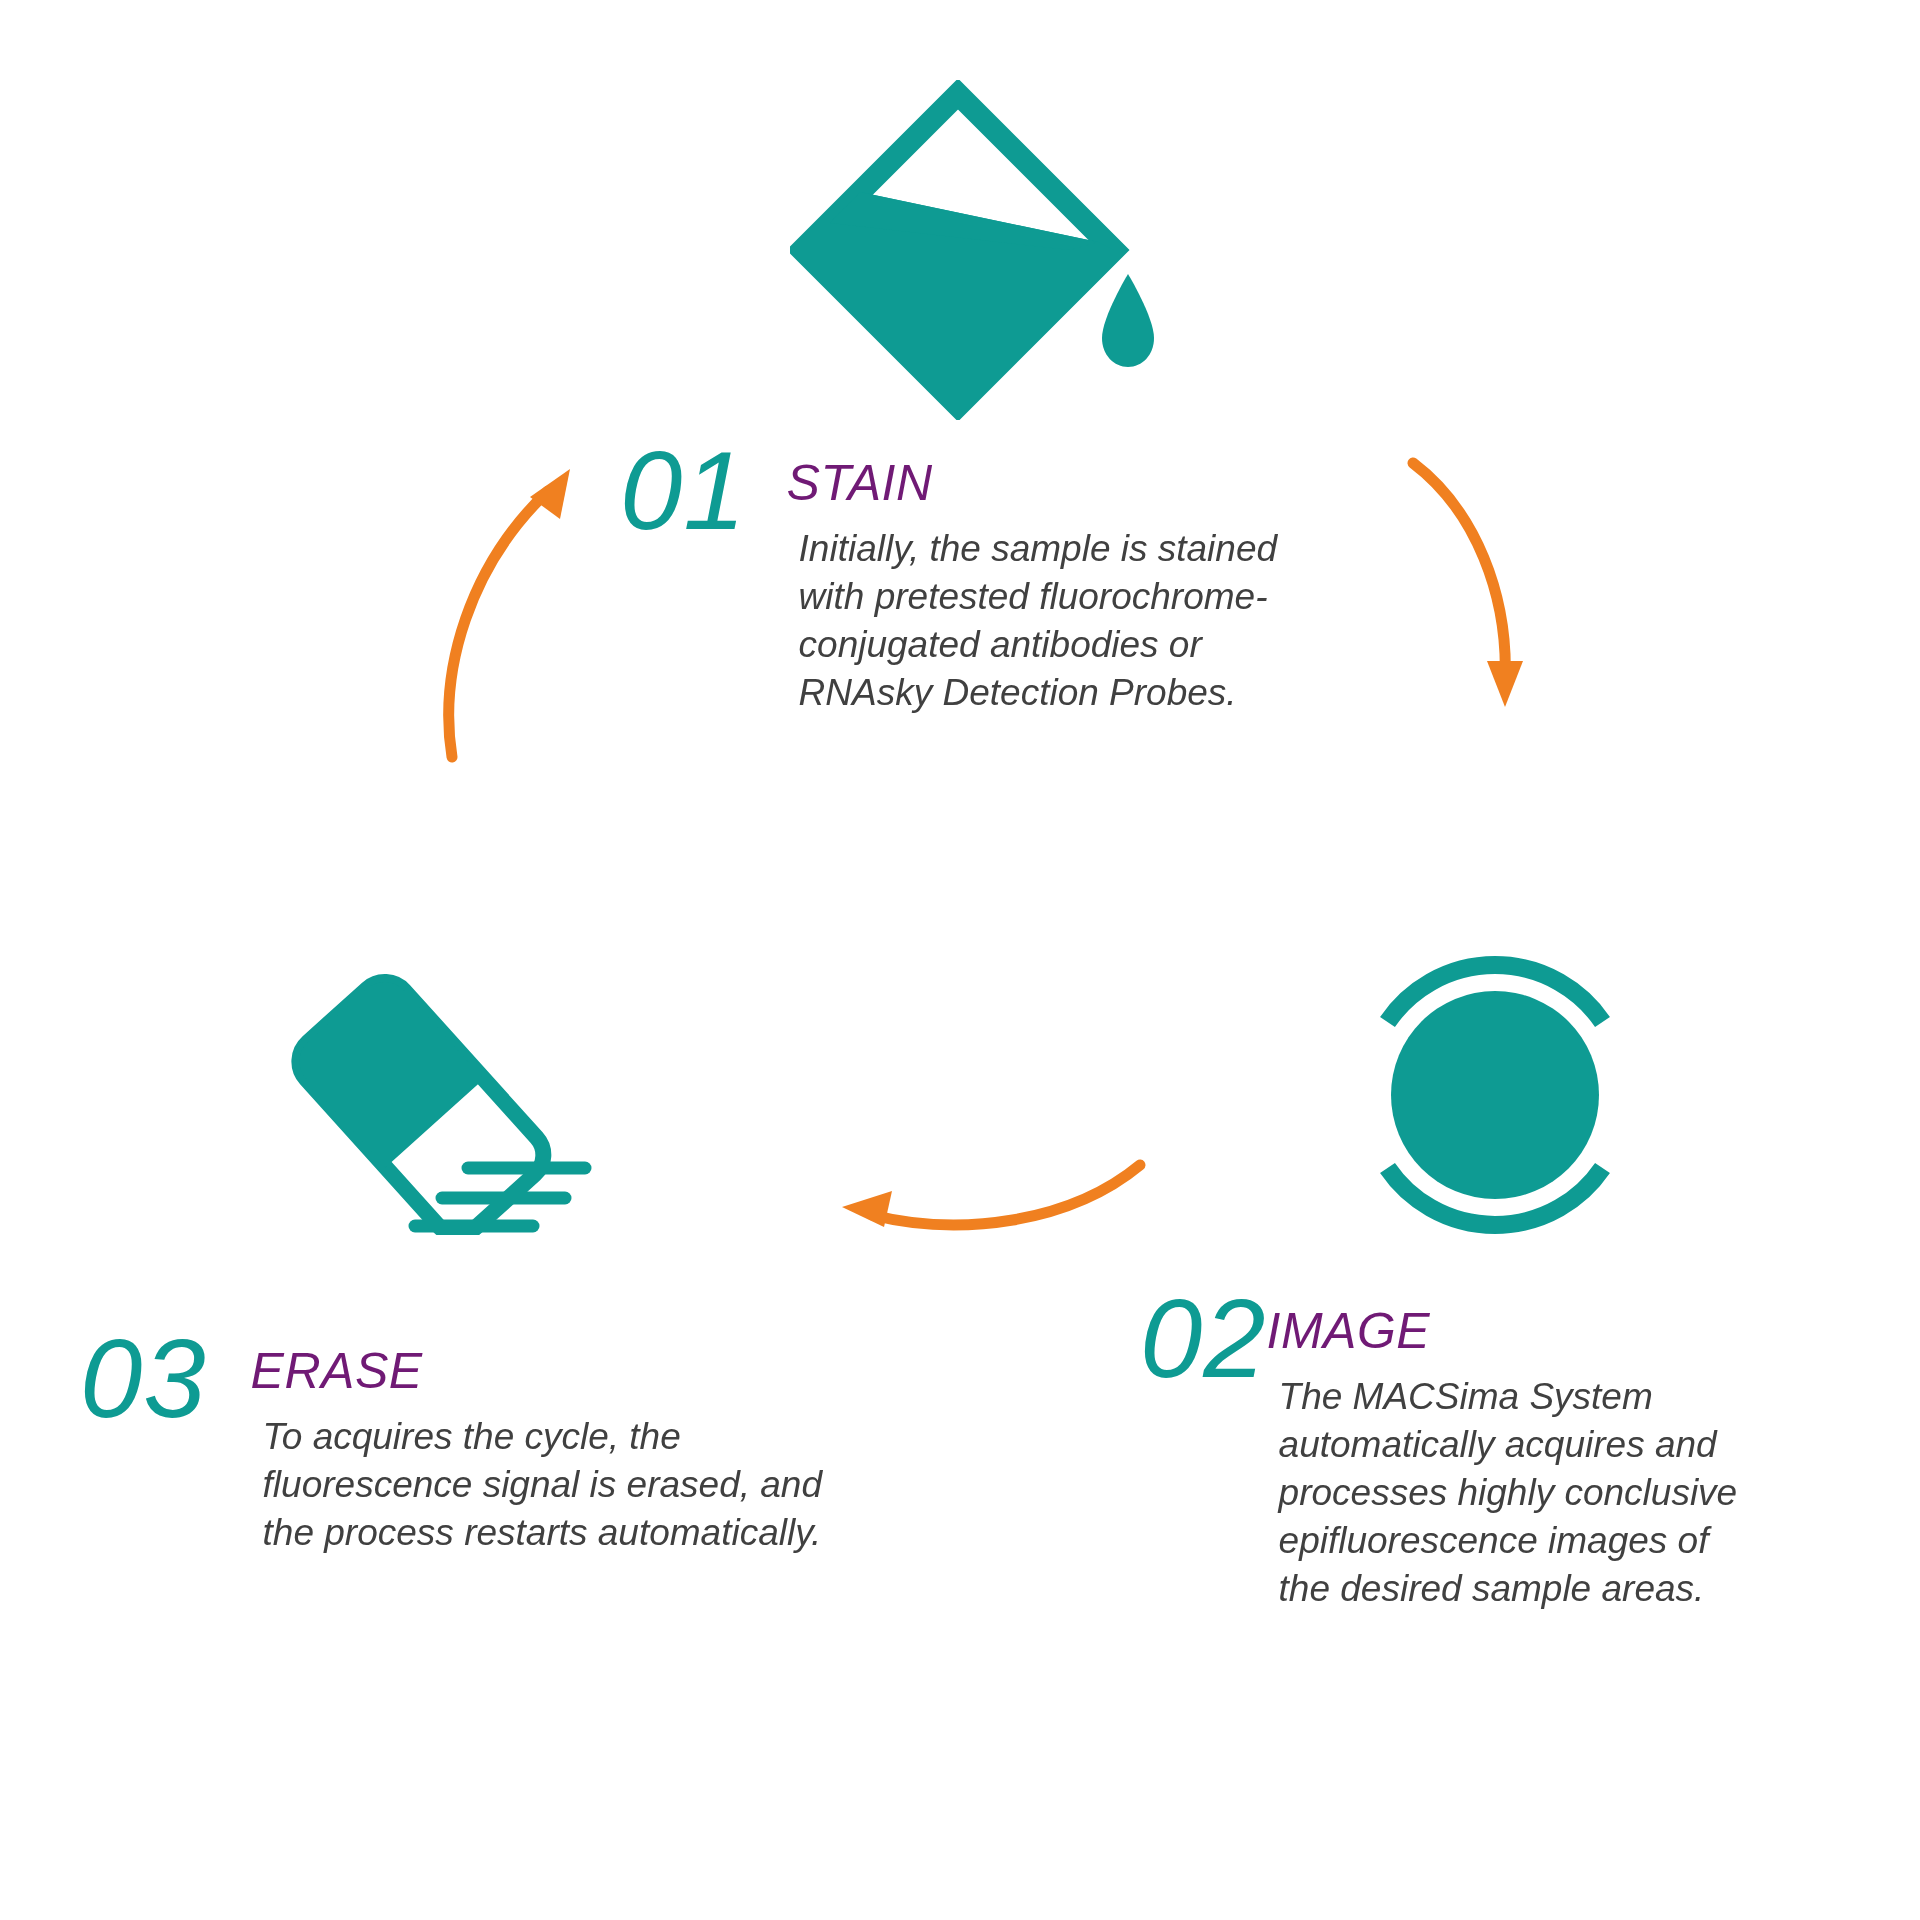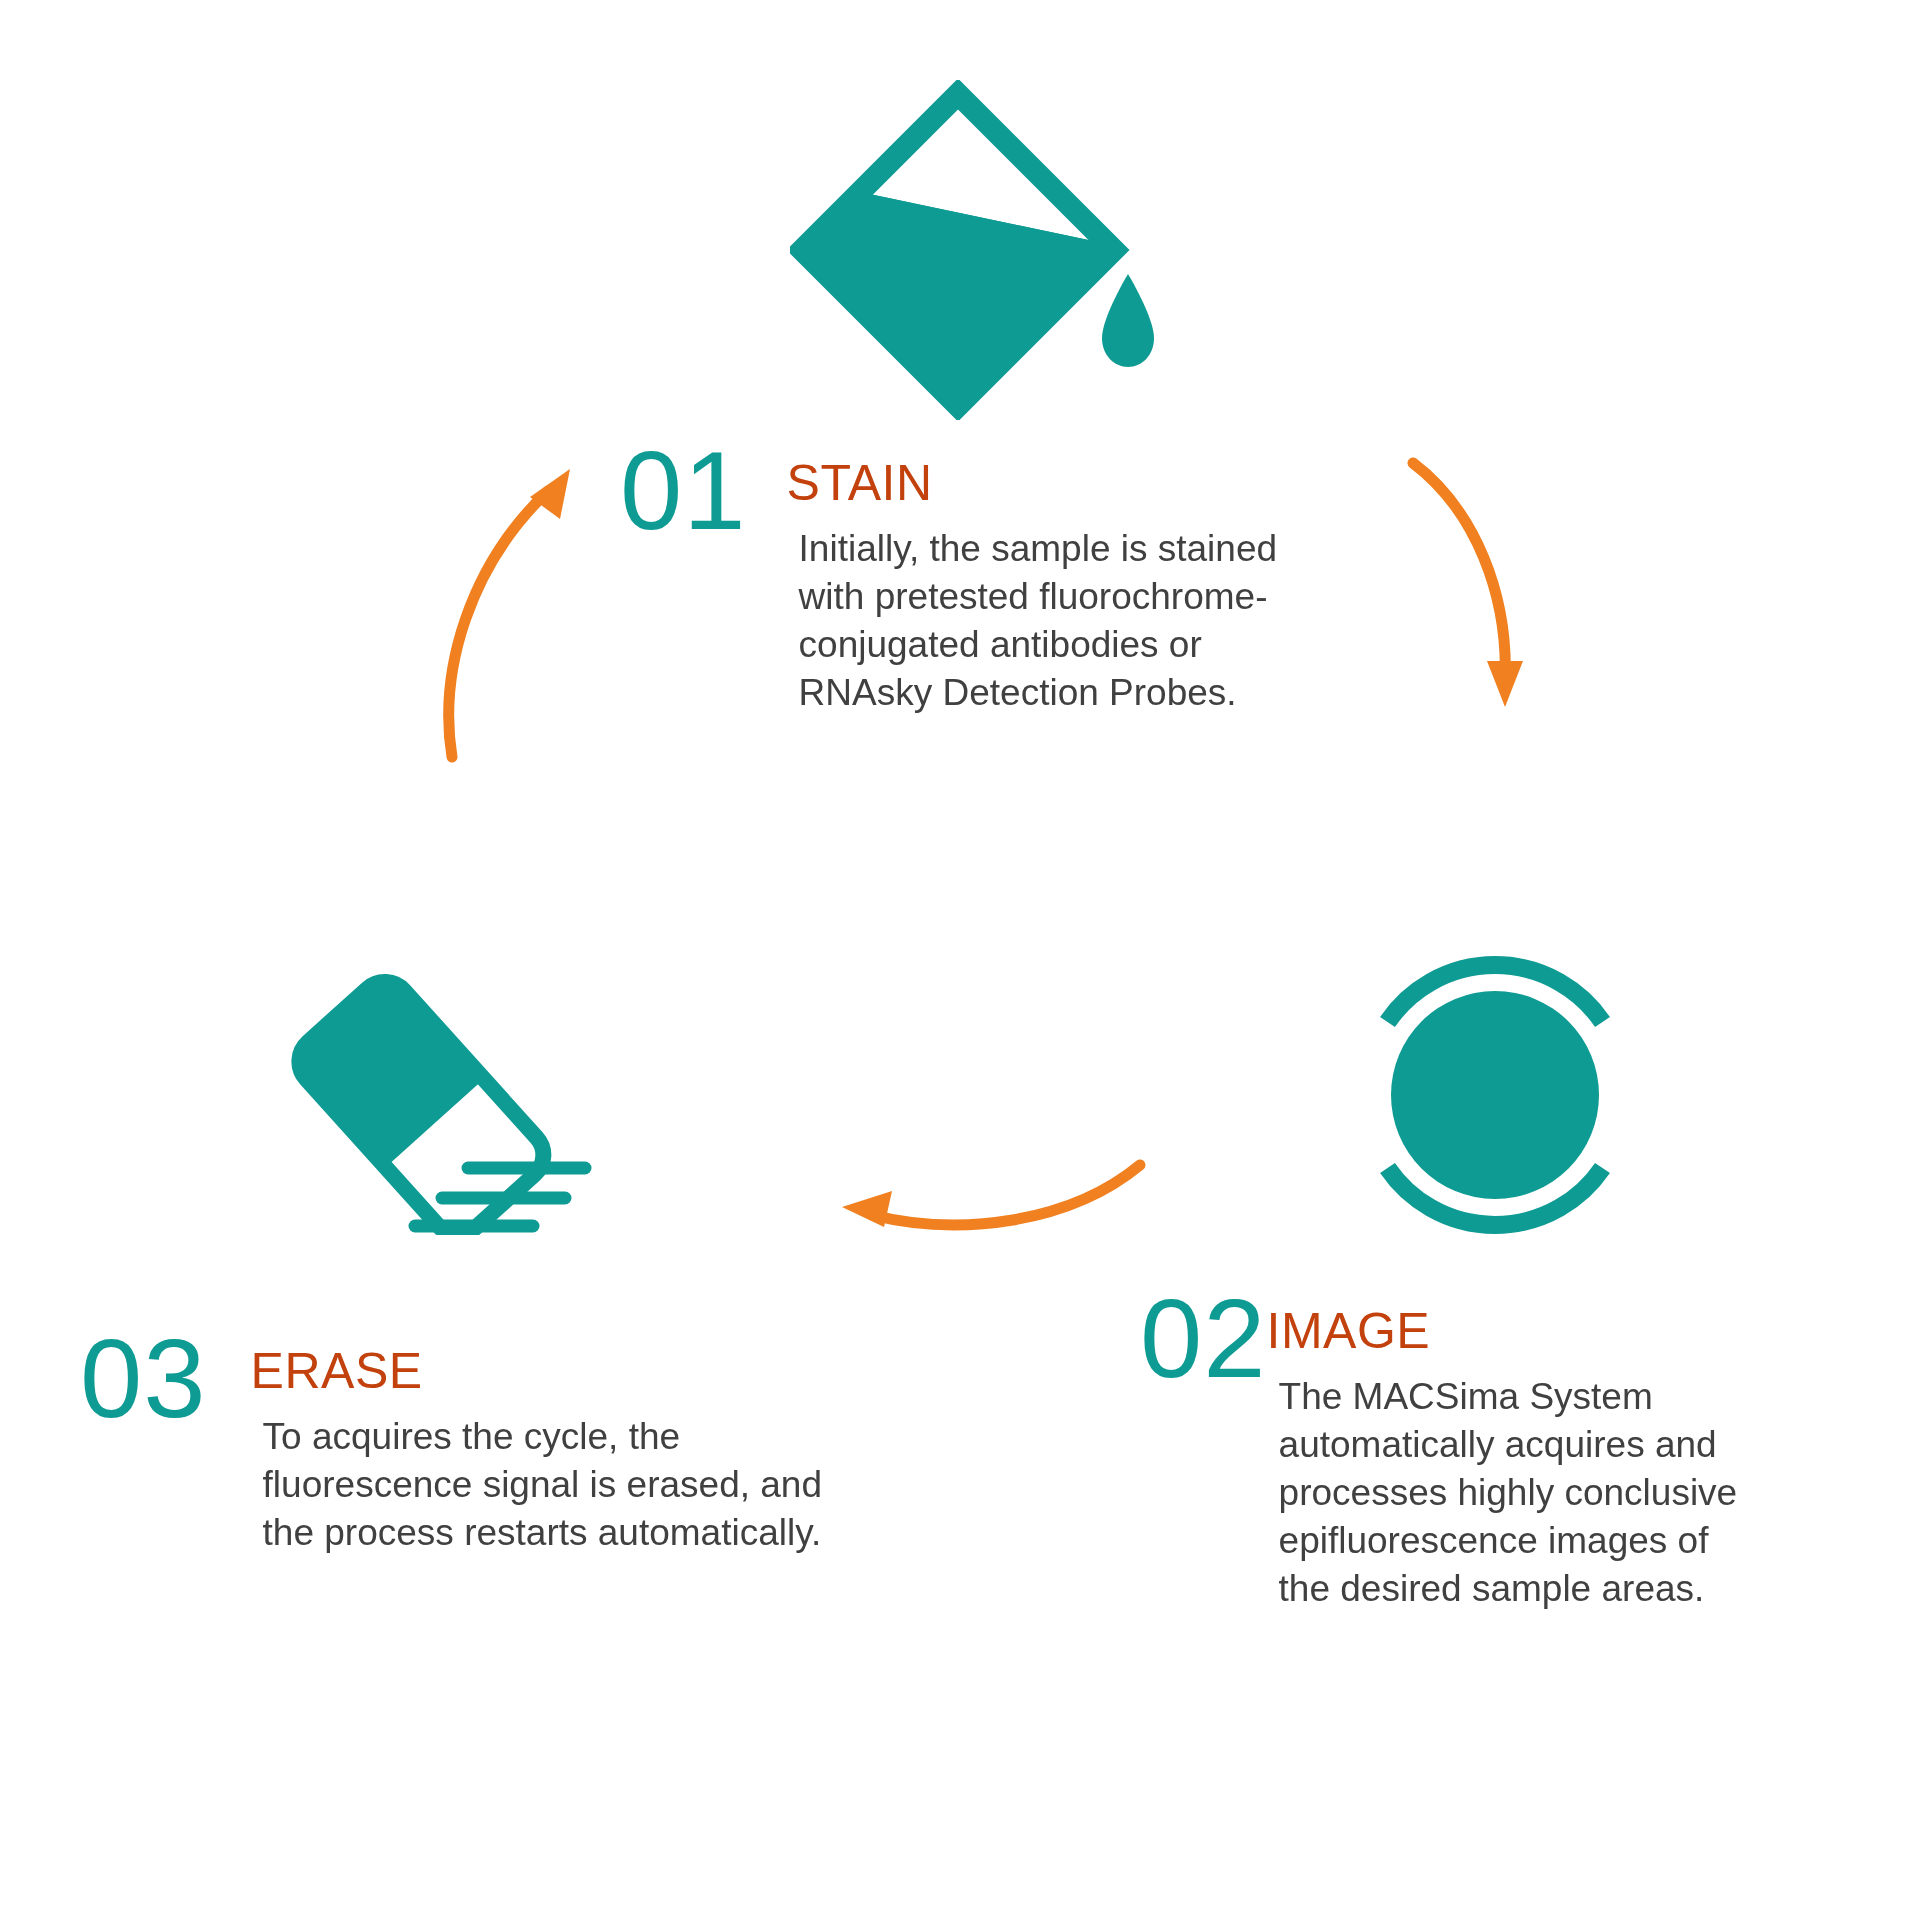--- a/index.html
+++ b/index.html
@@ -28,21 +28,21 @@
   #icon-image  { left: 1330px; top: 930px;  width: 330px; height: 330px; }
   #icon-erase  { left: 285px;  top: 885px;  width: 350px; height: 350px; }
 
   
   .arrow-wrap { position: absolute; }
   #arrow-1 { left: 1405px; top: 455px;  width: 150px; height: 310px; }
   #arrow-2 { left: 820px;  top: 1135px; width: 330px; height: 130px; }
   #arrow-3 { left: 430px;  top: 455px;  width: 150px; height: 310px; }
 
   
-  .step { position: absolute; display: flex; align-items: flex-start; }
+  .step { position: absolute; display: flex; align-items: flex-start; font-style: italic; }
   #step-01 { left: 620px;  top: 452px;  width: 690px; }
   #step-02 { left: 1140px; top: 1300px; width: 500px; }
   #step-03 { left: 80px;   top: 1340px; width: 620px; }
 
   .step-number {
     color: #0E9B93;
     font-size: 112px;
     line-height: 0.95;
     font-weight: 300;
     letter-spacing: 1px;
@@ -50,21 +50,21 @@
     margin-top: -14px;
     font-family: "Liberation Sans", sans-serif;
   }
   #step-01 .step-number { margin-right: 40px; }
   #step-02 .step-number { }
   #step-03 .step-number { margin-right: 44px; }
 
   .step-body { flex: 1 1 auto; padding-top: 6px; }
 
   .step-title {
-    color: #c2410c;
+    color: #701a75;
     font-size: 50px;
     line-height: 1.02;
     font-weight: 400;
     letter-spacing: 0.5px;
     margin: 0 0 16px 0;
     font-family: "Liberation Sans", sans-serif;
   }
   .step-desc {
     color: #404040;
     font-size: 37px;

